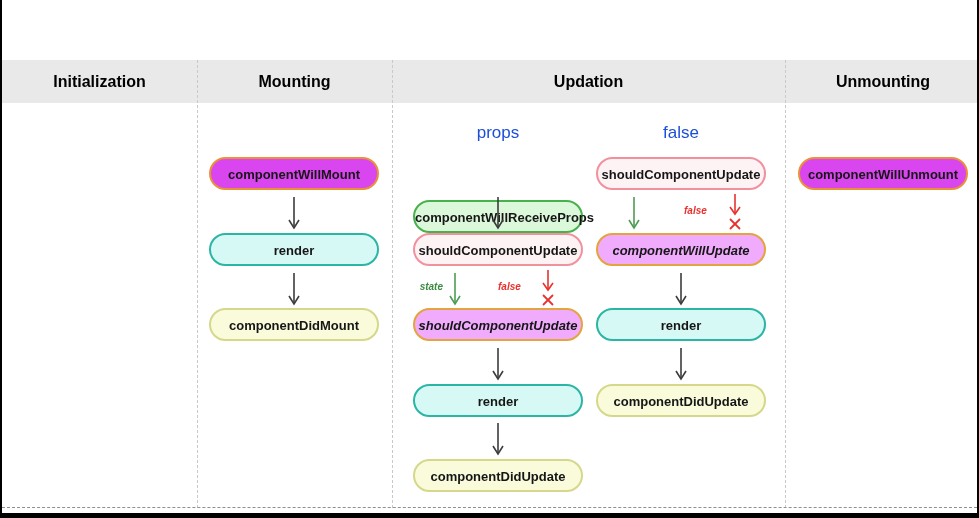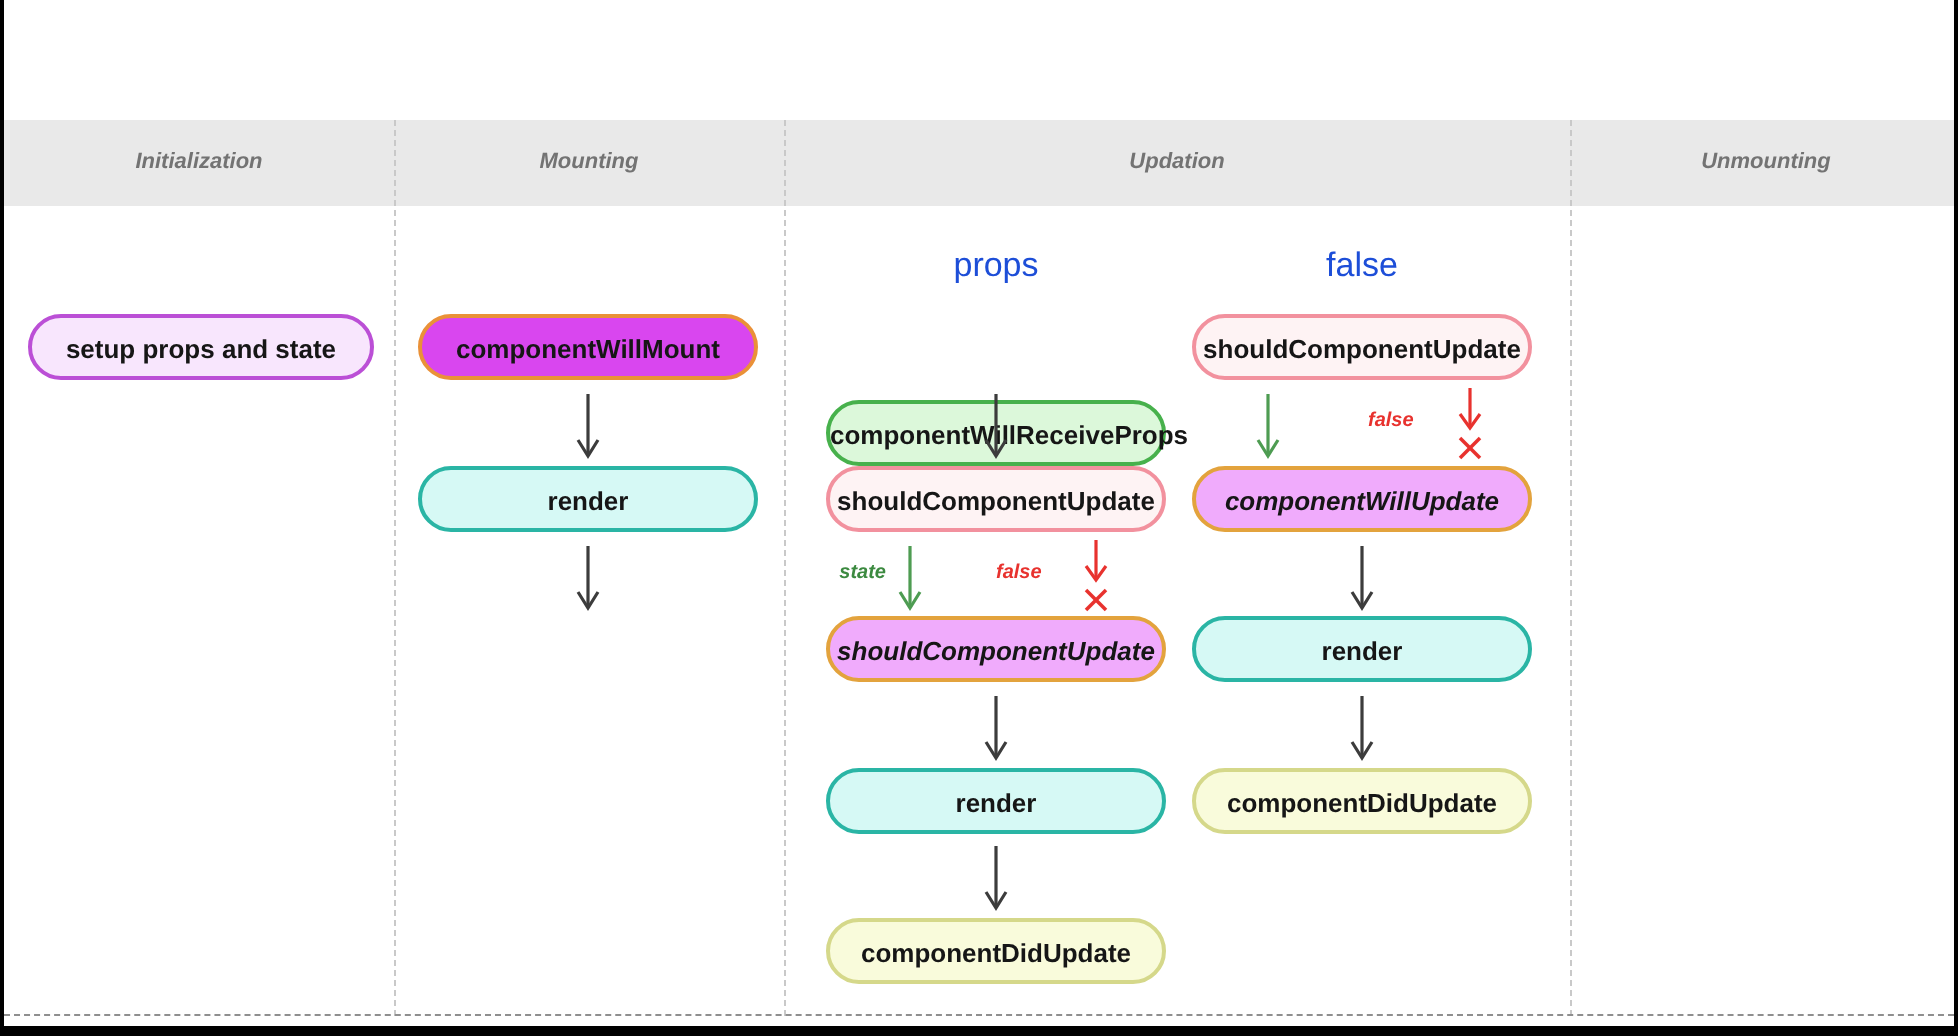--- a/index.html
+++ b/index.html
@@ -21,21 +21,21 @@
   }
   .banner h1{
     margin:0;color:#ffffff;font-size:25px;font-weight:bold;letter-spacing:0.3px;
   }
   .lane-header-row{
     position:absolute;left:0;top:60px;width:100%;height:43px;
     background:#e9e9e9;
   }
   .lane-header{
     position:absolute;top:60px;height:43px;line-height:43px;
-    text-align:center;font-size:11px;font-weight:bold;color:#737373;font-style:italic;
+    text-align:center;font-size:16px;font-weight:bold;color:#000000;
   }
   .vsep{
     position:absolute;top:60px;height:448px;width:0;
     border-left:1px dashed #c9c9c9;
   }
   .hsep-bottom{
     position:absolute;left:0;top:507px;width:100%;height:0;
     border-top:1px dashed #8f8f8f;
   }
   .subheader{
@@ -72,32 +72,32 @@
   <div class="lane-header" style="left:0;width:195px;">Initialization</div>
   <div class="lane-header" style="left:195px;width:195px;">Mounting</div>
   <div class="lane-header" style="left:390px;width:393px;">Updation</div>
   <div class="lane-header" style="left:783px;width:196px;">Unmounting</div>
 
   <div class="vsep" style="left:195px;"></div>
   <div class="vsep" style="left:390px;"></div>
   <div class="vsep" style="left:783px;"></div>
   <div class="hsep-bottom"></div>
 
-  <div class="pill purple" style="left:12px;top:157px;width:173px;">setup props and state</div>
 
   <div class="pill orange" style="left:207px;top:157px;width:170px;">componentWillMount</div>
   <svg class="arrow" style="left:284px;top:195px;" width="16" height="36" viewBox="0 0 16 36">
     <line x1="8" y1="2" x2="8" y2="32" stroke="#3c3c3c" stroke-width="1.6"></line>
     <path d="M3 25 L8 33 L13 25" fill="none" stroke="#3c3c3c" stroke-width="1.6"></path>
   </svg>
   <div class="pill cyan" style="left:207px;top:233px;width:170px;">render</div>
   <svg class="arrow" style="left:284px;top:271px;" width="16" height="36" viewBox="0 0 16 36">
     <line x1="8" y1="2" x2="8" y2="32" stroke="#3c3c3c" stroke-width="1.6"></line>
     <path d="M3 25 L8 33 L13 25" fill="none" stroke="#3c3c3c" stroke-width="1.6"></path>
   </svg>
+  <div class="pill yellow" style="left:207px;top:308px;width:170px;">componentDidMount</div>
 
   <div class="subheader" style="left:411px;top:120px;width:170px;">props</div>
   <div class="subheader" style="left:594px;top:120px;width:170px;">false</div>
 
   <div class="pill green" style="left:411px;top:157px;width:170px;">componentWillReceiveProps</div>
   <svg class="arrow" style="left:488px;top:195px;" width="16" height="36" viewBox="0 0 16 36">
     <line x1="8" y1="2" x2="8" y2="32" stroke="#3c3c3c" stroke-width="1.6"></line>
     <path d="M3 25 L8 33 L13 25" fill="none" stroke="#3c3c3c" stroke-width="1.6"></path>
   </svg>
   <div class="pill pink" style="left:411px;top:233px;width:170px;">shouldComponentUpdate</div>
@@ -144,14 +144,15 @@
     <line x1="8" y1="2" x2="8" y2="32" stroke="#3c3c3c" stroke-width="1.6"></line>
     <path d="M3 25 L8 33 L13 25" fill="none" stroke="#3c3c3c" stroke-width="1.6"></path>
   </svg>
   <div class="pill cyan" style="left:594px;top:308px;width:170px;">render</div>
   <svg class="arrow" style="left:671px;top:346px;" width="16" height="36" viewBox="0 0 16 36">
     <line x1="8" y1="2" x2="8" y2="32" stroke="#3c3c3c" stroke-width="1.6"></line>
     <path d="M3 25 L8 33 L13 25" fill="none" stroke="#3c3c3c" stroke-width="1.6"></path>
   </svg>
   <div class="pill yellow" style="left:594px;top:384px;width:170px;">componentDidUpdate</div>
 
+  <div class="pill orange" style="left:796px;top:157px;width:170px;">componentWillUnmount</div>
 
 </div>
 
 </body></html>

